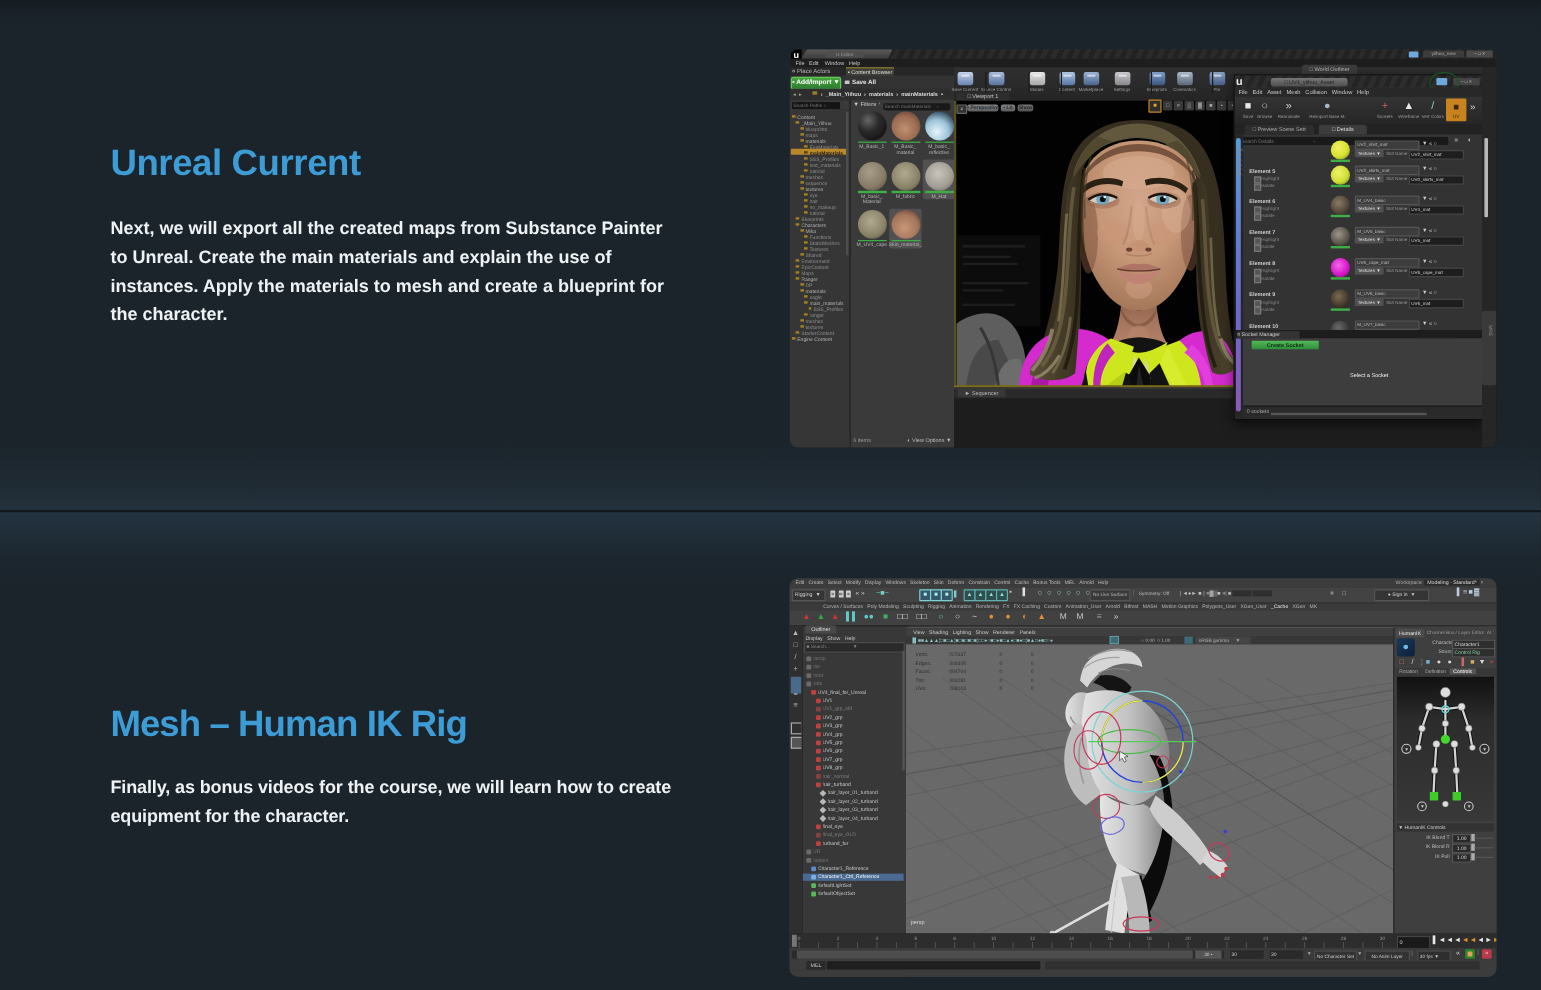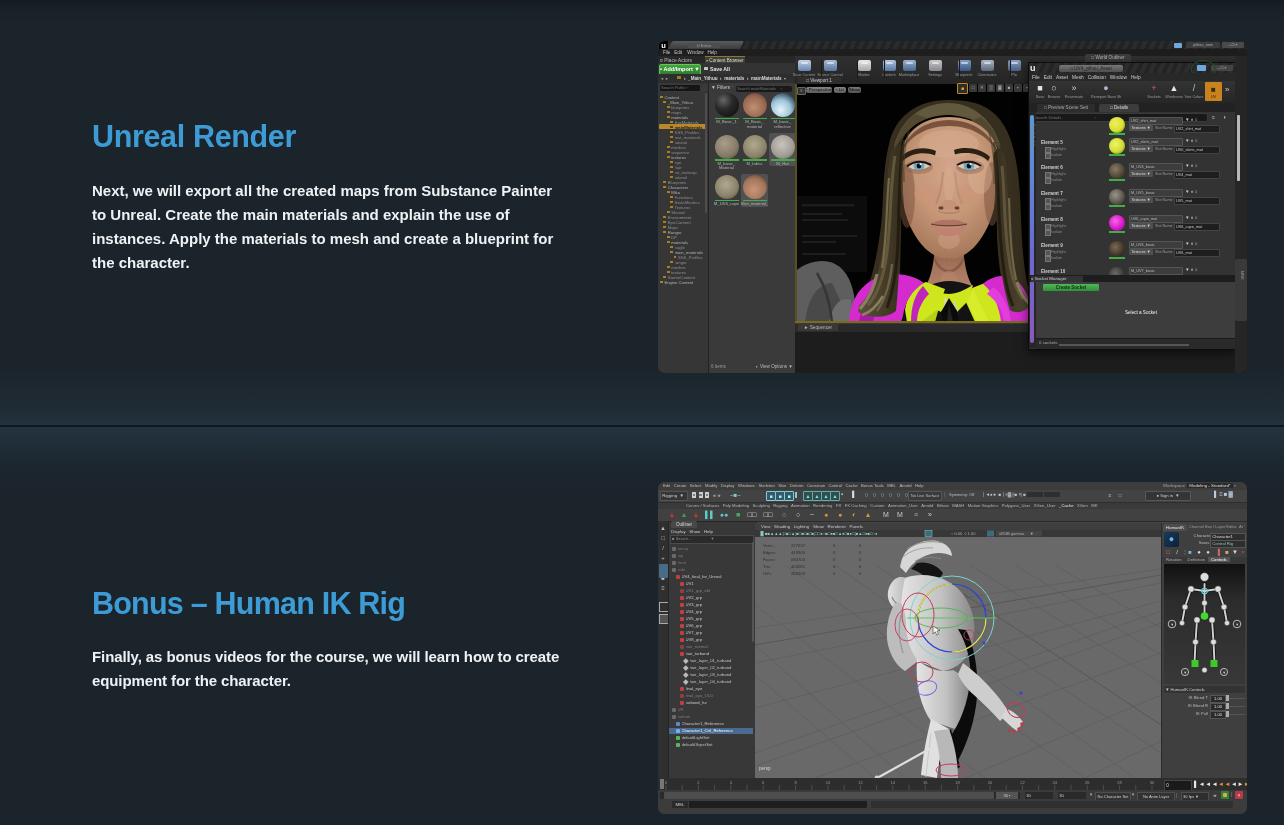--- a/index.html
+++ b/index.html
@@ -10,23 +10,23 @@
 #sec1::after{content:"";position:absolute;left:0;bottom:0;width:100%;height:2px;background:#10161c;}
 #sec2{position:absolute;left:0;top:427px;width:1284px;height:398px;
   background:linear-gradient(180deg,#233340 0%,#1f2d37 5%,#1c262e 10%,#1b242b 16%,#1b242b 100%);}
 h1{margin:0;font-weight:bold;color:#3d9cd6;}
 .para{font-weight:bold;color:#eef2f4;font-size:15px;line-height:24px;}
 .tiny{white-space:nowrap;overflow:hidden;}
 </style></head><body>
 
 <div id="sec1"></div>
 <div id="sec2"></div>
-<h1 class="abs" style="left:92px;top:118.5px;font-size:30.5px;letter-spacing:-0.35px;">Unreal Render</h1>
+<h1 class="abs" style="left:92px;top:118.5px;font-size:30.5px;letter-spacing:-0.35px;">Unreal Current</h1>
 <div class="para abs" style="left:92px;top:178.5px;">Next, we will export all the created maps from Substance Painter<br>to Unreal. Create the main materials and explain the use of<br>instances. Apply the materials to mesh and create a blueprint for<br>the character.</div>
-<h1 class="abs" style="left:92px;top:585.5px;font-size:30.5px;letter-spacing:-0.78px;">Bonus – Human IK Rig</h1>
+<h1 class="abs" style="left:92px;top:585.5px;font-size:30.5px;letter-spacing:-0.78px;">Mesh – Human IK Rig</h1>
 <div class="para abs" style="left:92px;top:645px;letter-spacing:-0.1px;">Finally, as bonus videos for the course, we will learn how to create<br>equipment for the character.</div>
 <div class="abs" style="left:658px;top:41px;width:589px;height:332px;border-radius:7px;overflow:hidden;background:#2a2a2a;font-family:'Liberation Sans',sans-serif;">
     <div class="abs" style="left:0;top:0;width:589px;height:8px;background:repeating-linear-gradient(115deg,#2b2b2b 0 4px,#222 4px 8px);"></div>
     <div class="abs" style="left:12px;top:0px;width:72px;height:8px;background:linear-gradient(180deg,#5a5a5a,#3c3c3c);transform:skewX(-28deg);border-radius:2px 2px 0 0;"></div>
     <div class="abs tiny" style="left:30px;top:1.5px;width:32px;height:5px;background:#4e4e4e;border-radius:1px;font-size:4px;color:#9a9a9a;line-height:5px;text-align:center;">U Editor</div>
     <div class="abs" style="left:1px;top:0px;width:9px;height:9px;background:#000;color:#fff;font-size:7.5px;font-weight:bold;line-height:9px;text-align:center;">u</div>
     <div class="abs" style="left:516px;top:2px;width:8px;height:5px;background:#6fa8dc;border-radius:1px;"></div>
     <div class="abs tiny" style="left:528px;top:1px;width:34px;height:6px;background:#3c3c3c;border-radius:1px;font-size:4px;color:#aaa;line-height:6px;text-align:center;">yiihuu_new</div>
     <div class="abs tiny" style="left:564px;top:1px;width:22px;height:6px;background:#4a4a4a;border-radius:1px;font-size:4px;color:#ccc;line-height:6px;text-align:center;">– □ ×</div>
     <div class="abs" style="left:0;top:8px;width:589px;height:7px;background:#1e1e1e;"></div>

